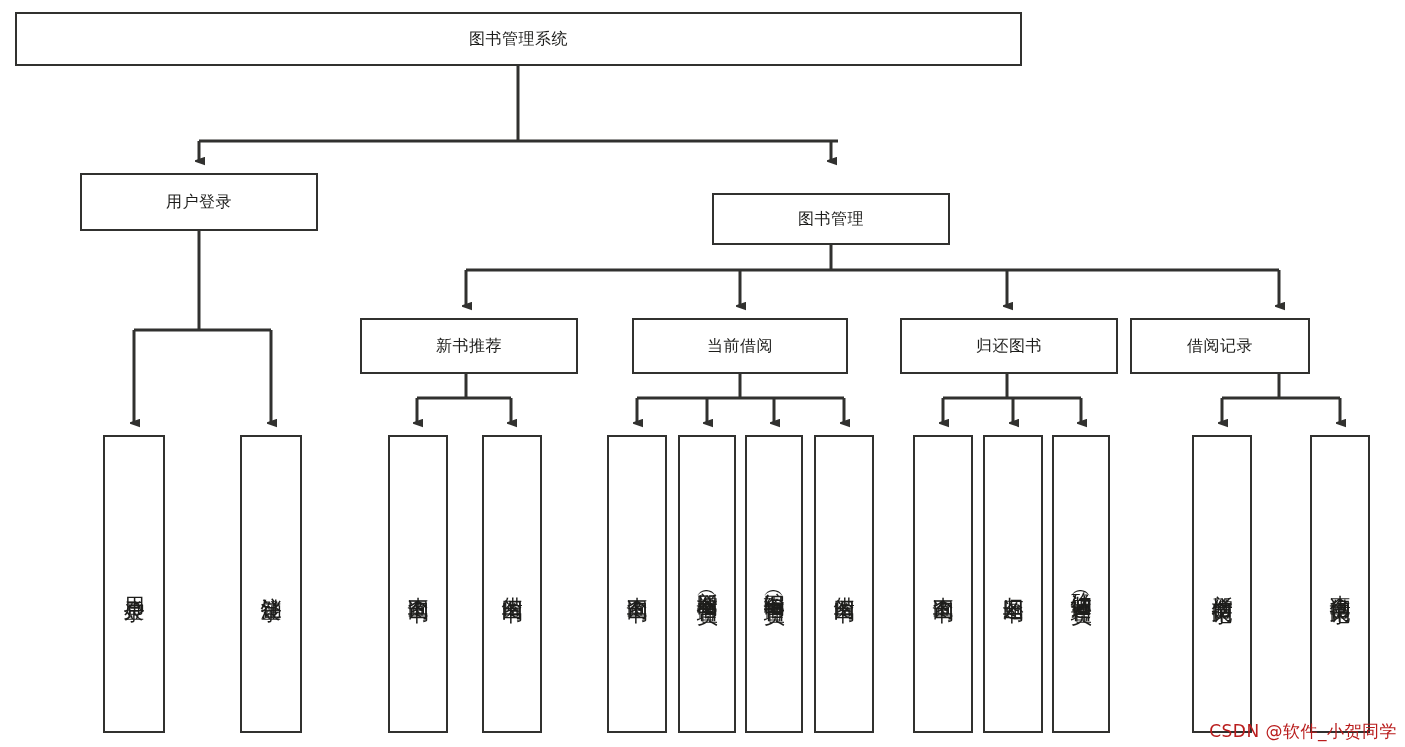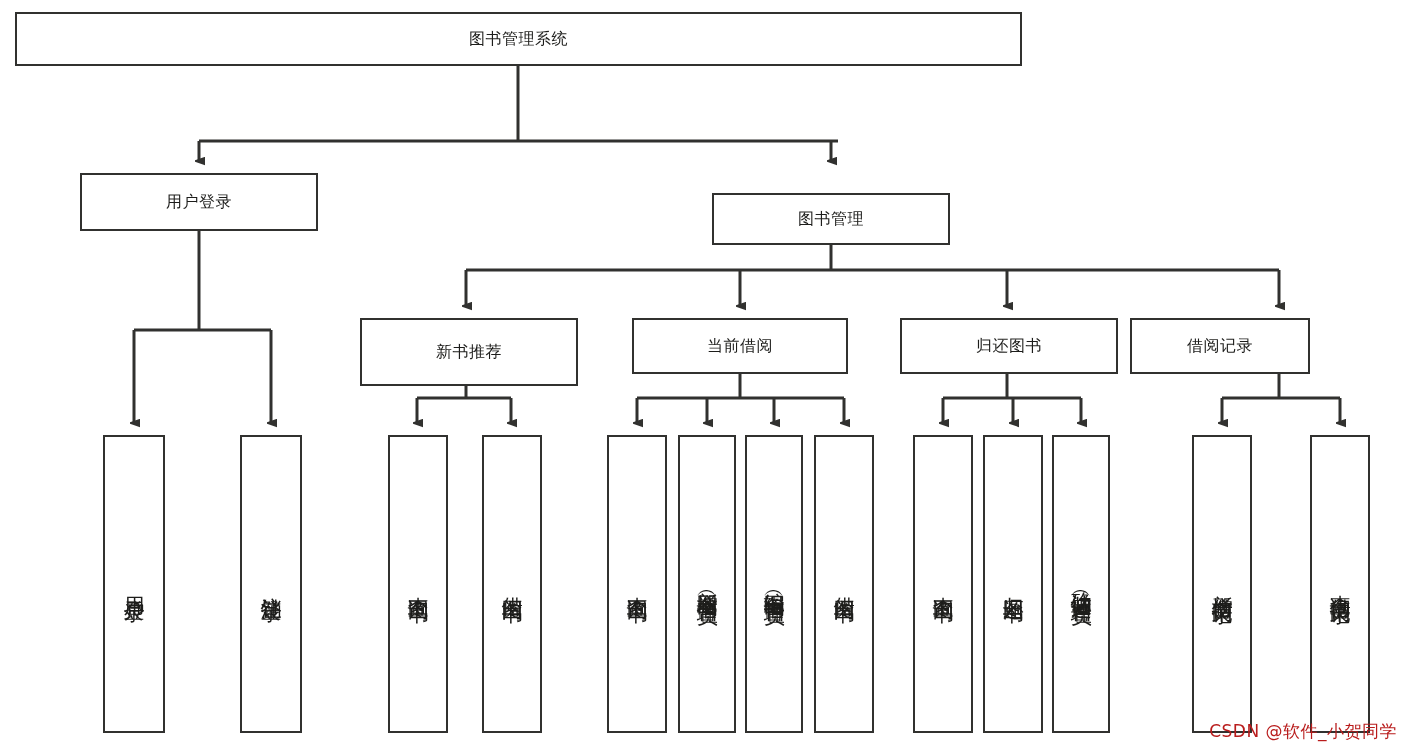--- a/index.html
+++ b/index.html
@@ -143,21 +143,21 @@
     <span class="label">图书管理系统</span>
   </div>
 
   <div class="node" style="left:80px; top:173px; width:238px; height:58px;">
     <span class="label">用户登录</span>
   </div>
   <div class="node" style="left:712px; top:173px; width:238px; height:52px;margin-top:20px;">
     <span class="label">图书管理</span>
   </div>
 
-  <div class="node" style="left:360px; top:318px; width:218px; height:68px;">
+  <div class="node" style="left:360px; top:318px; width:218px; height:56px;">
     <span class="label">新书推荐</span>
   </div>
   <div class="node" style="left:632px; top:318px; width:216px; height:56px;">
     <span class="label">当前借阅</span>
   </div>
   <div class="node" style="left:900px; top:318px; width:218px; height:56px;">
     <span class="label">归还图书</span>
   </div>
   <div class="node" style="left:1130px; top:318px; width:180px; height:56px;">
     <span class="label">借阅记录</span>

